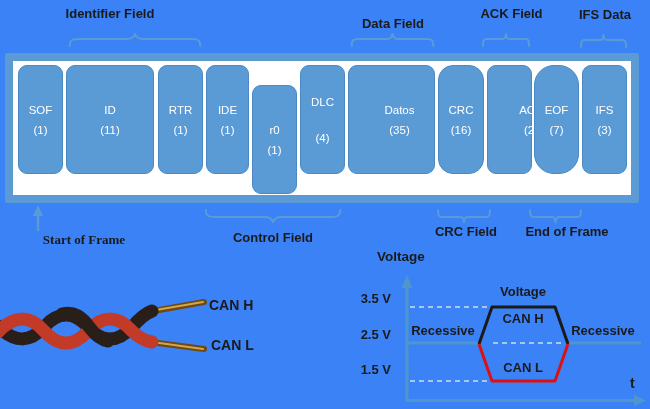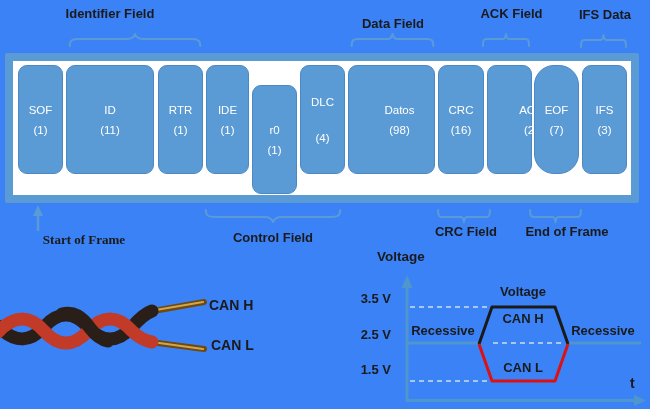--- a/index.html
+++ b/index.html
@@ -68,23 +68,23 @@
   <div class="block" style="left:252px;width:45px;margin-top:20px;">
     <span>r0</span>
       <span>(1)</span>
   </div>
   <div class="block" style="left:300px;width:45px;gap:24px;">
     <span>DLC</span>
       <span>(4)</span>
   </div>
   <div class="block" style="left:348px;width:87px;padding-left:16px;">
     <span>Datos</span>
-      <span>(98)</span>
+      <span>(35)</span>
   </div>
-  <div class="block" style="left:438px;width:46px;">
+  <div class="block" style="left:438px;width:46px;border-radius:15px;">
     <span>CRC</span>
       <span>(16)</span>
   </div>
   <div class="block" style="left:487px;width:44px;padding-left:43px;">
     <span>ACK</span>
       <span>(2)</span>
   </div>
   <div class="block" style="left:534px;width:45px;border-radius:20px;">
     <span>EOF</span>
       <span>(7)</span>

